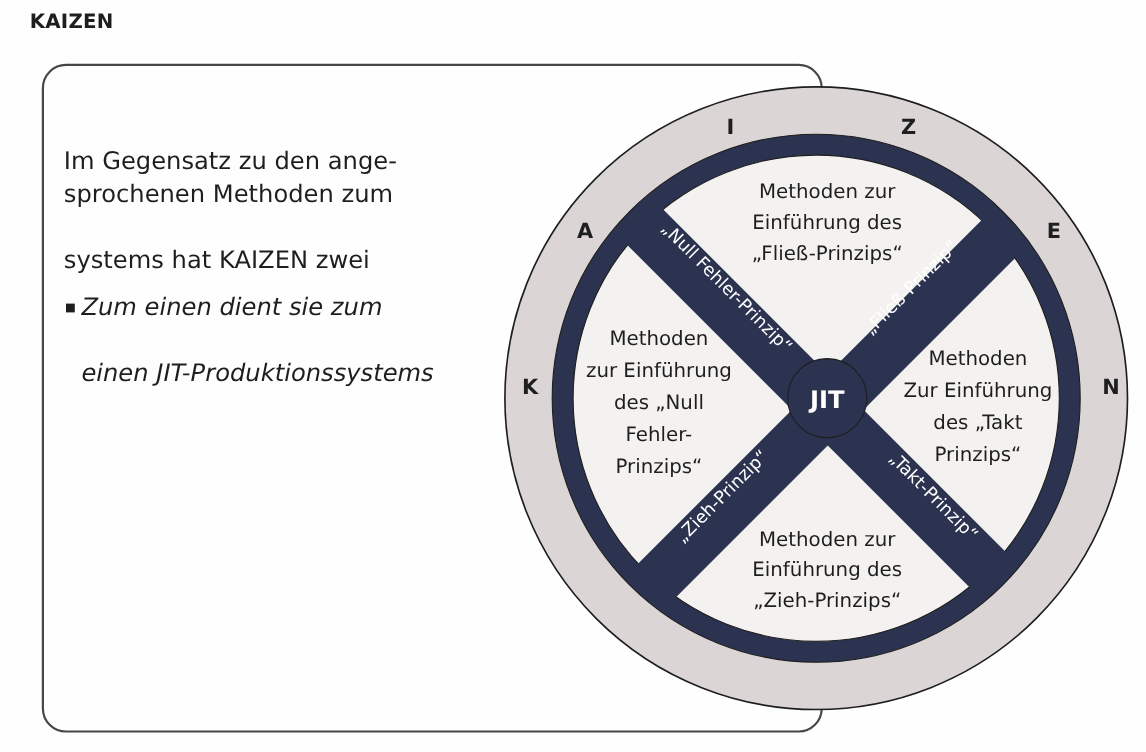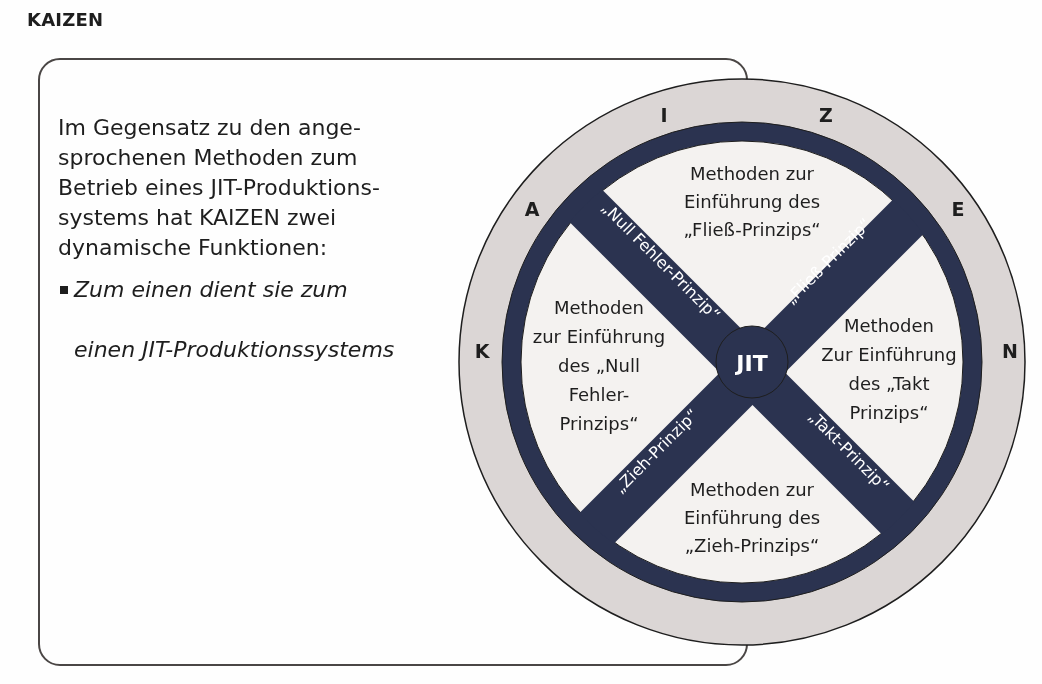--- a/index.html
+++ b/index.html
@@ -1,42 +1,41 @@
 <!DOCTYPE html>
 <html><head>
 <meta charset="utf-8">
 <style>
   html, body { margin:0; padding:0; }
   body { width:1042px; height:684px; background:#fefefe; position:relative; overflow:hidden;
          font-family:"DejaVu Sans", "Liberation Sans", sans-serif; color:#1e1e1e; }
   .title { position:absolute; left:11px; top:9px; font-weight:bold; font-size:18px; letter-spacing:0.2px;margin-left:16px; }
   .panel { position:absolute; left:38px; top:58px; width:710px; height:608px;
            border:2.5px solid #4a4645; border-radius:22px; box-sizing:border-box; }
-  .textblock { position:absolute; left:58px; top:113px; width:400px; font-size:22px; line-height:30px; }
+  .textblock { position:absolute; left:58px; top:133px; width:400px; font-size:22px; line-height:30px; }
   .textblock p { margin:0; }
   .bullets { list-style:none; margin:12px 0 0 0; padding:0;font-style:italic; }
   .bullets li { position:relative; padding-left:16px; margin-bottom:14px; }
   .bullets li .sq { position:absolute; left:2px; top:11px; width:8px; height:8px; background:#1e1e1e; }
   svg.wheel { position:absolute; left:0; top:0; }
   .wtext { font-family:"DejaVu Sans", "Liberation Sans", sans-serif; }
 </style>
 </head>
 <body>
 
 <div class="title">KAIZEN</div>
 
 <div class="panel"></div>
 
 <div class="textblock">
   <p>
     <span>Im Gegensatz zu den ange-</span><br>
     <span>sprochenen Methoden zum</span><br>
-    <span>Betrieb eines JIT-Produktions-</span><br>
+    <br>
     <span>systems hat KAIZEN zwei</span><br>
-    <span>dynamische Funktionen:</span>
   </p>
   <ul class="bullets">
     <li>
       <span class="sq"></span>
       <span>Zum einen dient sie zum</span><br>
       <br>
       <span>einen JIT-Produktionssystems</span>
     </li>
   </ul>
 </div>

